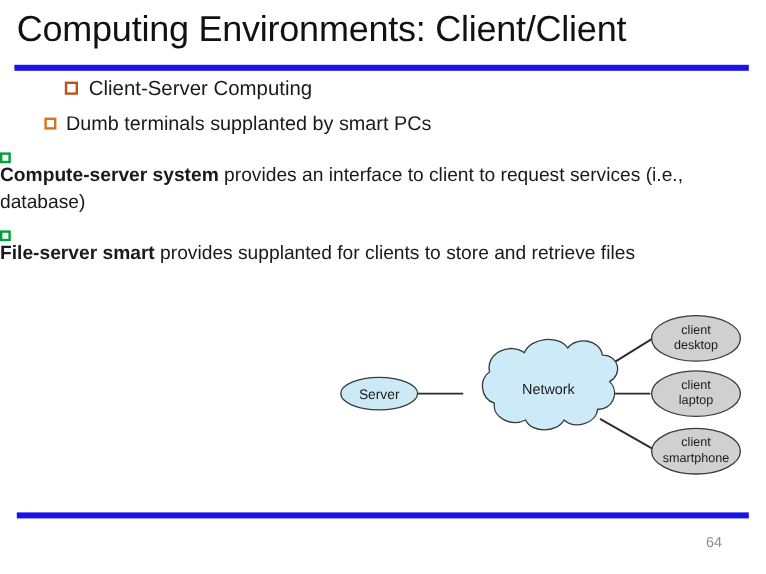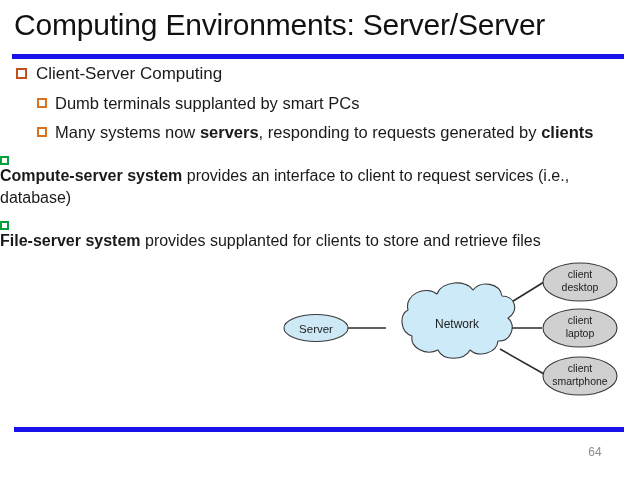--- a/index.html
+++ b/index.html
@@ -69,21 +69,21 @@
     box-sizing: border-box;
     background: transparent;
   }
   .bullet-text {
     flex: 1 1 auto;
     color: #1a1a1a;
   }
   .bullet-text b { font-weight: 700; }
 
   
-  .lvl1 { padding-left: 16px; margin-bottom: 6px; }
+  .lvl1 { padding-left: 16px; margin-bottom: 6px; margin-left: 38px; }
   .lvl1 .bullet-mark {
     width: 11px; height: 11px;
     border: 2px solid #C0501C;
     margin: 6px 9px 0 0;
   }
   .lvl1 .bullet-text { font-size: 17px; line-height: 24px; }
 
   
   .lvl2 { padding-left: 37px; margin-bottom: 6px; }
   .lvl2 .bullet-mark {
@@ -125,49 +125,45 @@
     text-align: center;
     font-size: 12px;
     color: #8d8d8d;
   }
 </style>
 </head>
 <body>
 
 <div id="slide">
 
-  <div id="title">Computing Environments: Server/Server</div>
+  <div id="title">Computing Environments: Client/Client</div>
 
   <div class="rule" id="rule-top"></div>
 
   <div id="body">
 
     <div class="bullet-row lvl1">
       <span class="bullet-mark"></span>
       <span class="bullet-text">Client-Server Computing</span>
     </div>
 
     <div class="bullet-row lvl2">
       <span class="bullet-mark"></span>
       <span class="bullet-text">Dumb terminals supplanted by smart PCs</span>
     </div>
 
-    <div class="bullet-row lvl2">
-      <span class="bullet-mark"></span>
-      <span class="bullet-text"><span>Many systems now </span><b>servers</b><span>, responding to requests generated by </span><b>clients</b></span>
-    </div>
 
     <div class="bullet-row lvl3">
       <span class="bullet-mark"></span>
       <span class="bullet-text"><b>Compute-server system</b><span> provides an interface to client to request services (i.e., database)</span></span>
     </div>
 
     <div class="bullet-row lvl3">
       <span class="bullet-mark"></span>
-      <span class="bullet-text"><b>File-server system</b><span> provides supplanted for clients to store and retrieve files</span></span>
+      <span class="bullet-text"><b>File-server smart</b><span> provides supplanted for clients to store and retrieve files</span></span>
     </div>
 
   </div>
 
   <div id="diagram">
     <svg width="362" height="152" viewBox="0 0 362 152" xmlns="http://www.w3.org/2000/svg">
 
       <g stroke="#2b2b2b" stroke-width="1.6" fill="none">
         <line x1="72" y1="76" x2="110" y2="76"></line>
         <line x1="226" y1="56" x2="268" y2="30"></line>

